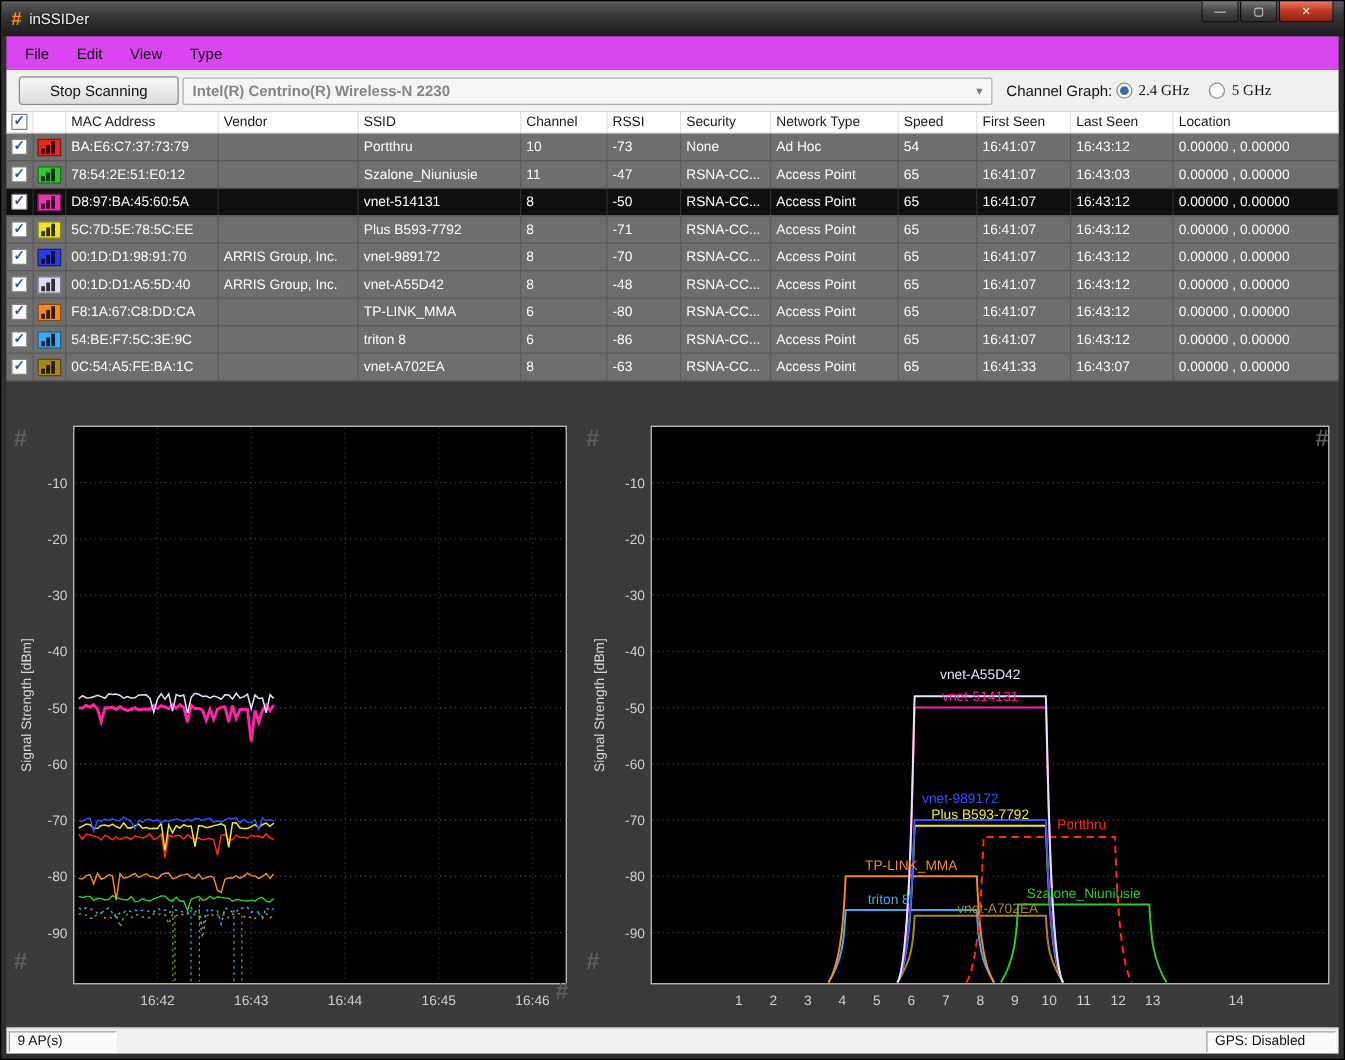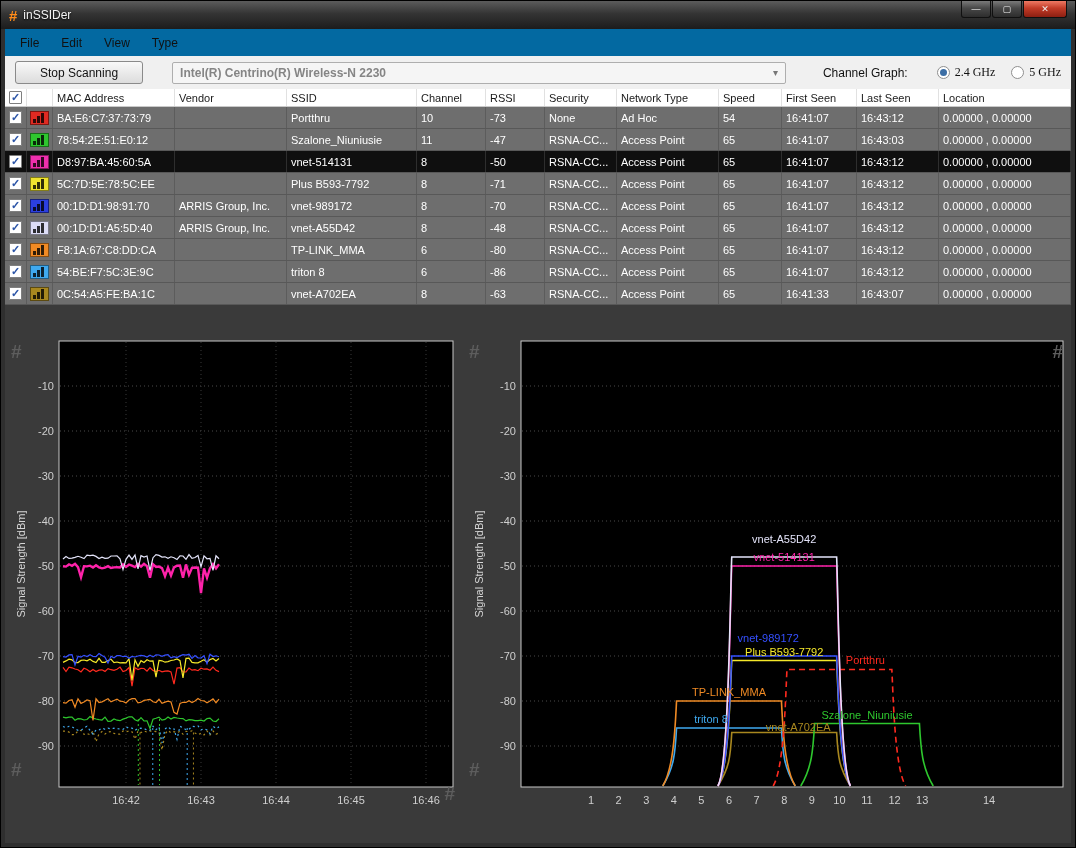--- a/index.html
+++ b/index.html
@@ -20,27 +20,27 @@
   .wbtn{
     width:30px; height:17px; border:1px solid #101010; border-top:none;
     border-radius:0 0 3px 3px; display:flex; align-items:center; justify-content:center;
     font-size:9px; color:#eee; background:linear-gradient(#7a7a7a,#484848 45%,#2d2d2d);
     cursor:default;
   }
   .wbtn.close{ width:44px; background:linear-gradient(#ef7a64,#c23b27 45%,#8d1f12); }
   
   .client{ position:absolute; top:28px; left:4px; right:4px; bottom:4px; background:#3a3a3a; overflow:hidden; }
   .menubar{
-    position:absolute; top:0; left:0; right:0; height:27px; background:#0369a1;
+    position:absolute; top:0; left:0; right:0; height:27px; background:#d946ef;
     display:flex; align-items:center; padding-left:4px;
   }
   .menu-item{ font-size:12px; color:#111; padding:5px 11px; }
   .toolbar{
     position:absolute; top:27px; left:0; right:0; height:33px; background:#f0f0f0;
-    display:flex; align-items:center; padding:0 10px; gap:29px;
+    display:flex; align-items:center; padding:0 10px; gap:3px;
   }
   .stopbtn{
     height:23px; padding:0 24px; font-size:12px; color:#111;
     font-family:"Liberation Sans", sans-serif;
     border:1px solid #8a8a8a; border-radius:3px;
     background:linear-gradient(#f9f9f9,#dcdcdc);
   }
   .combo{
     flex:1; max-width:648px; height:22px; border:1px solid #aeaeae; border-radius:2px;
     background:#f5f5f5; display:flex; align-items:center; padding:0 7px;
@@ -481,14 +481,18 @@
             <text x="262" y="365" fill="#f08a24" font-size="11" text-anchor="middle">TP-LINK_MMA</text>
             <text x="398.4" y="332.5" fill="#ff2a1f" font-size="11" text-anchor="middle">Portthru</text>
             <text x="317.20000000000005" y="324.5" fill="#f5e82a" font-size="11" text-anchor="middle">Plus B593-7792</text>
             <text x="301.20000000000005" y="311" fill="#3550ff" font-size="11" text-anchor="middle">vnet-989172</text>
             <text x="317.20000000000005" y="230" fill="#ff22aa" font-size="11" text-anchor="middle">vnet-514131</text>
             <text x="317.20000000000005" y="212" fill="#e4e4fa" font-size="11" text-anchor="middle">vnet-A55D42</text>
           </svg>
       </div>
     </div>
 
+    <div class="statusbar">
+      <div class="status-cell lft">9 AP(s)</div>
+      <div class="status-cell rgt">GPS: Disabled</div>
+    </div>
   </div>
 </div>
 
 </body></html>

